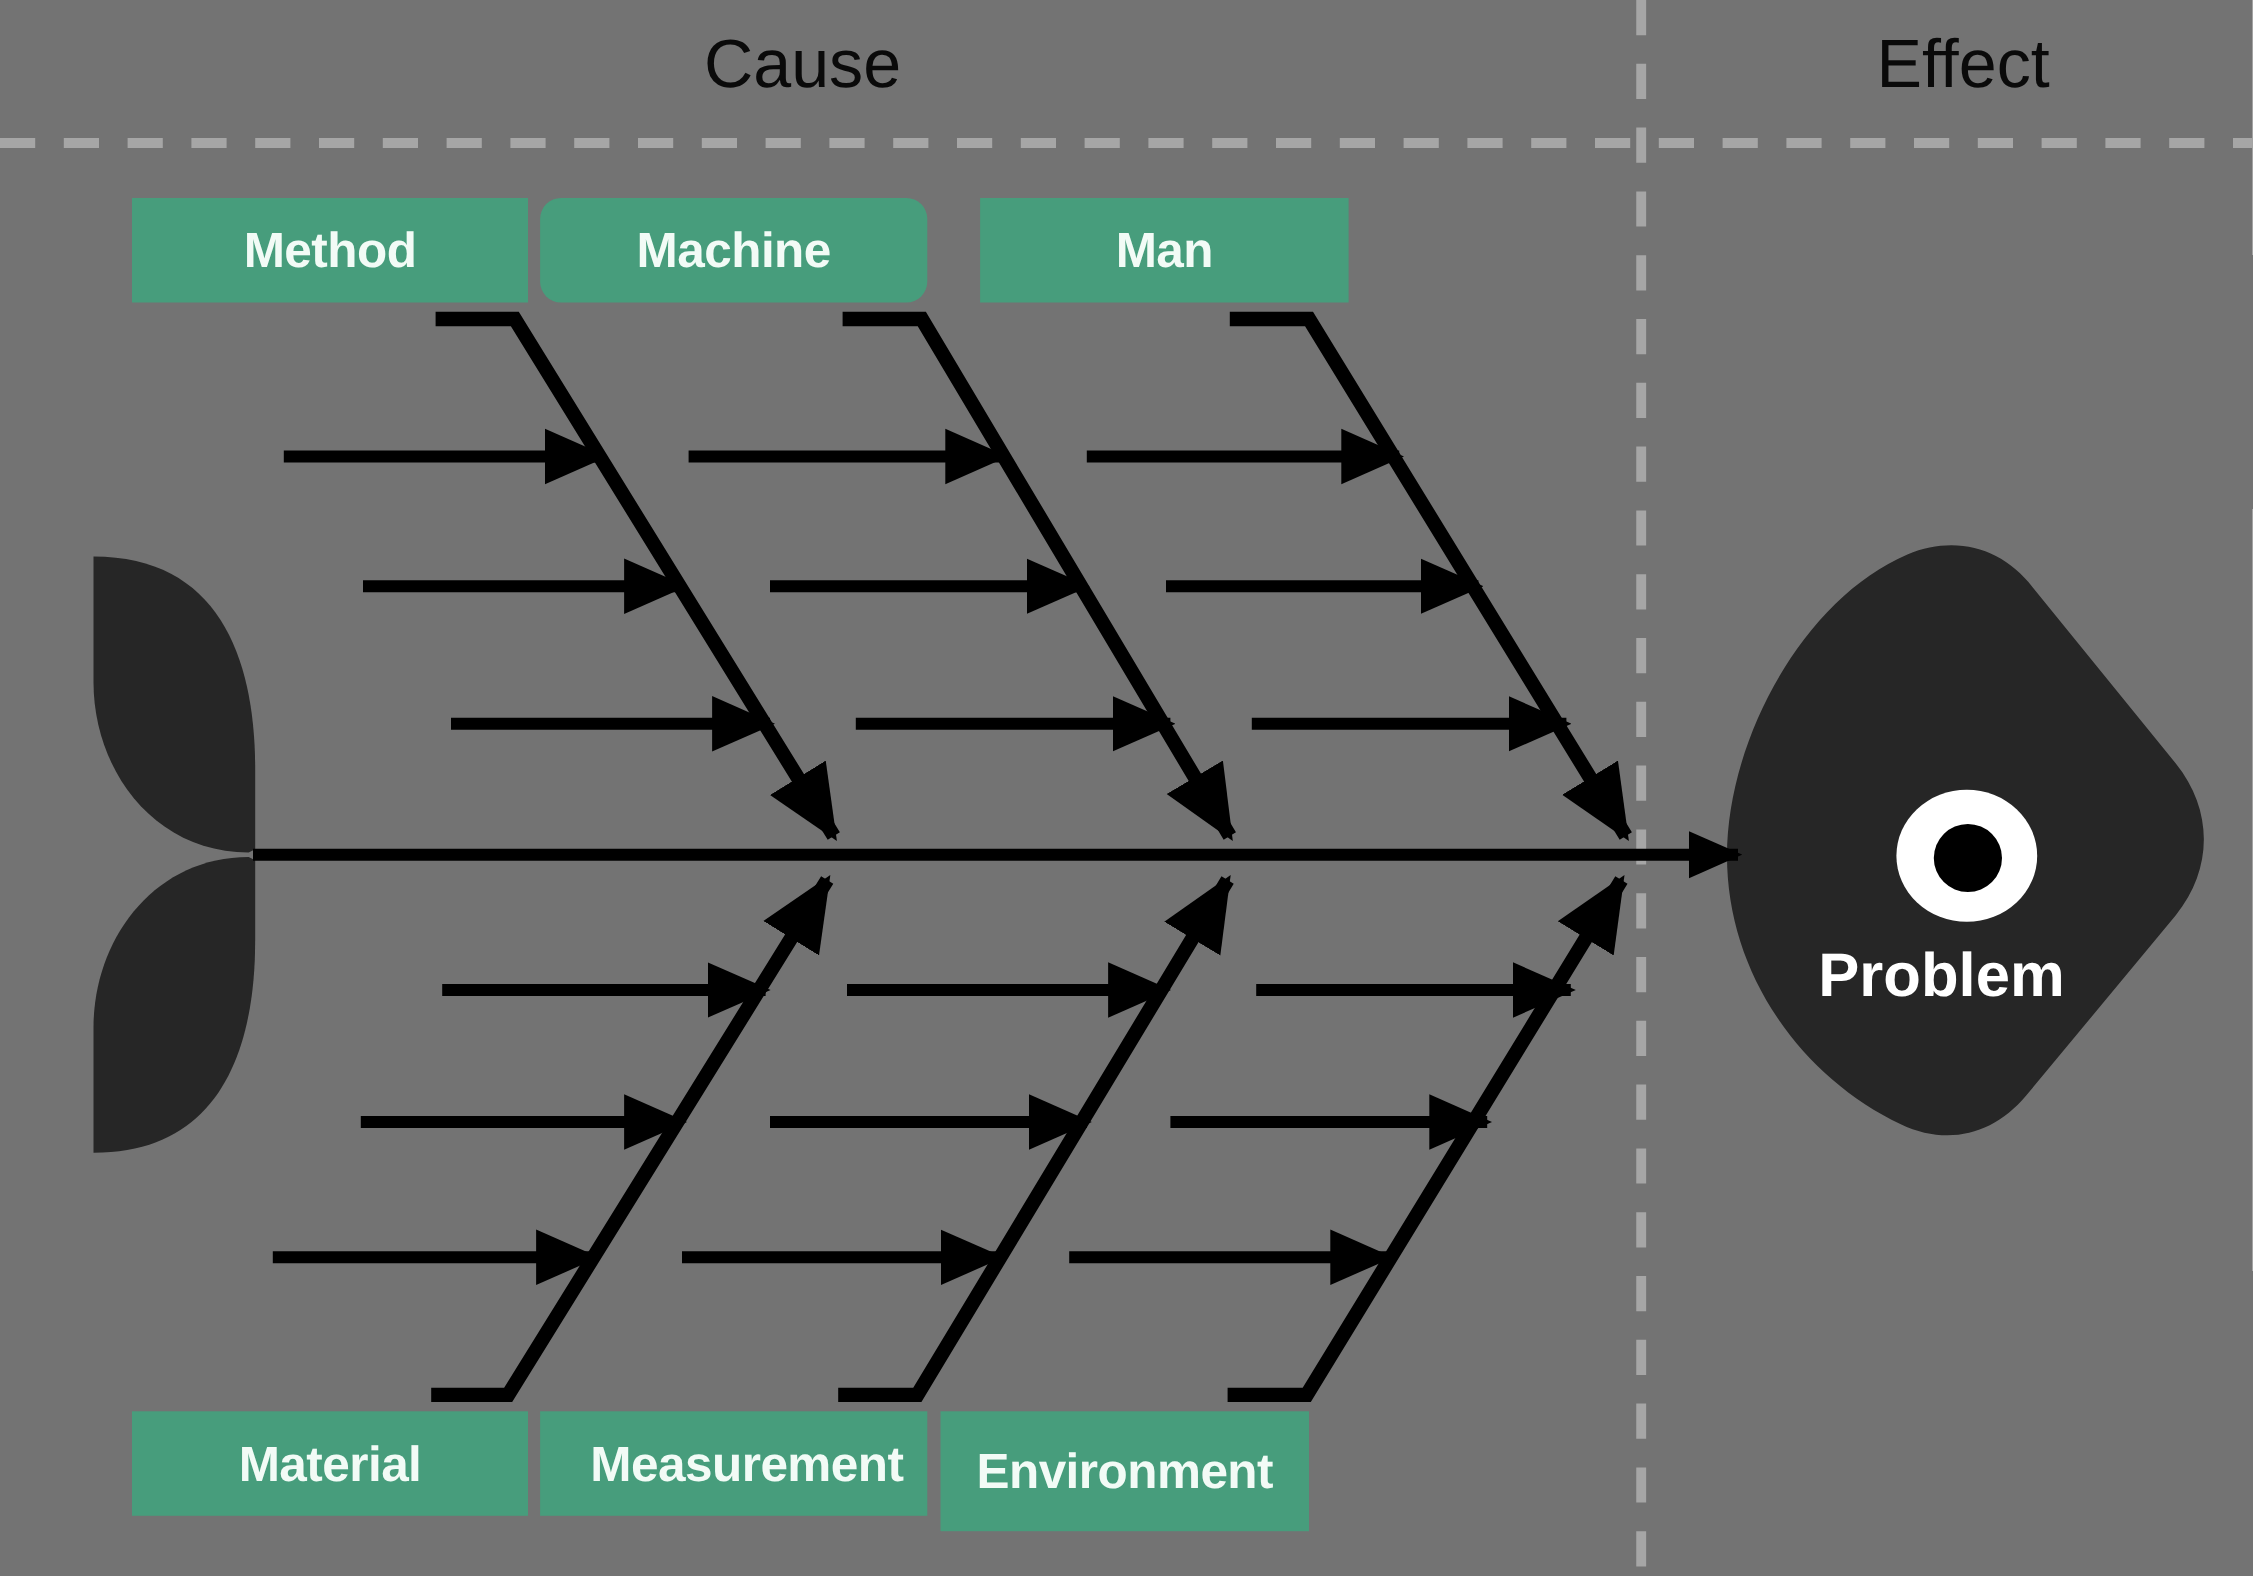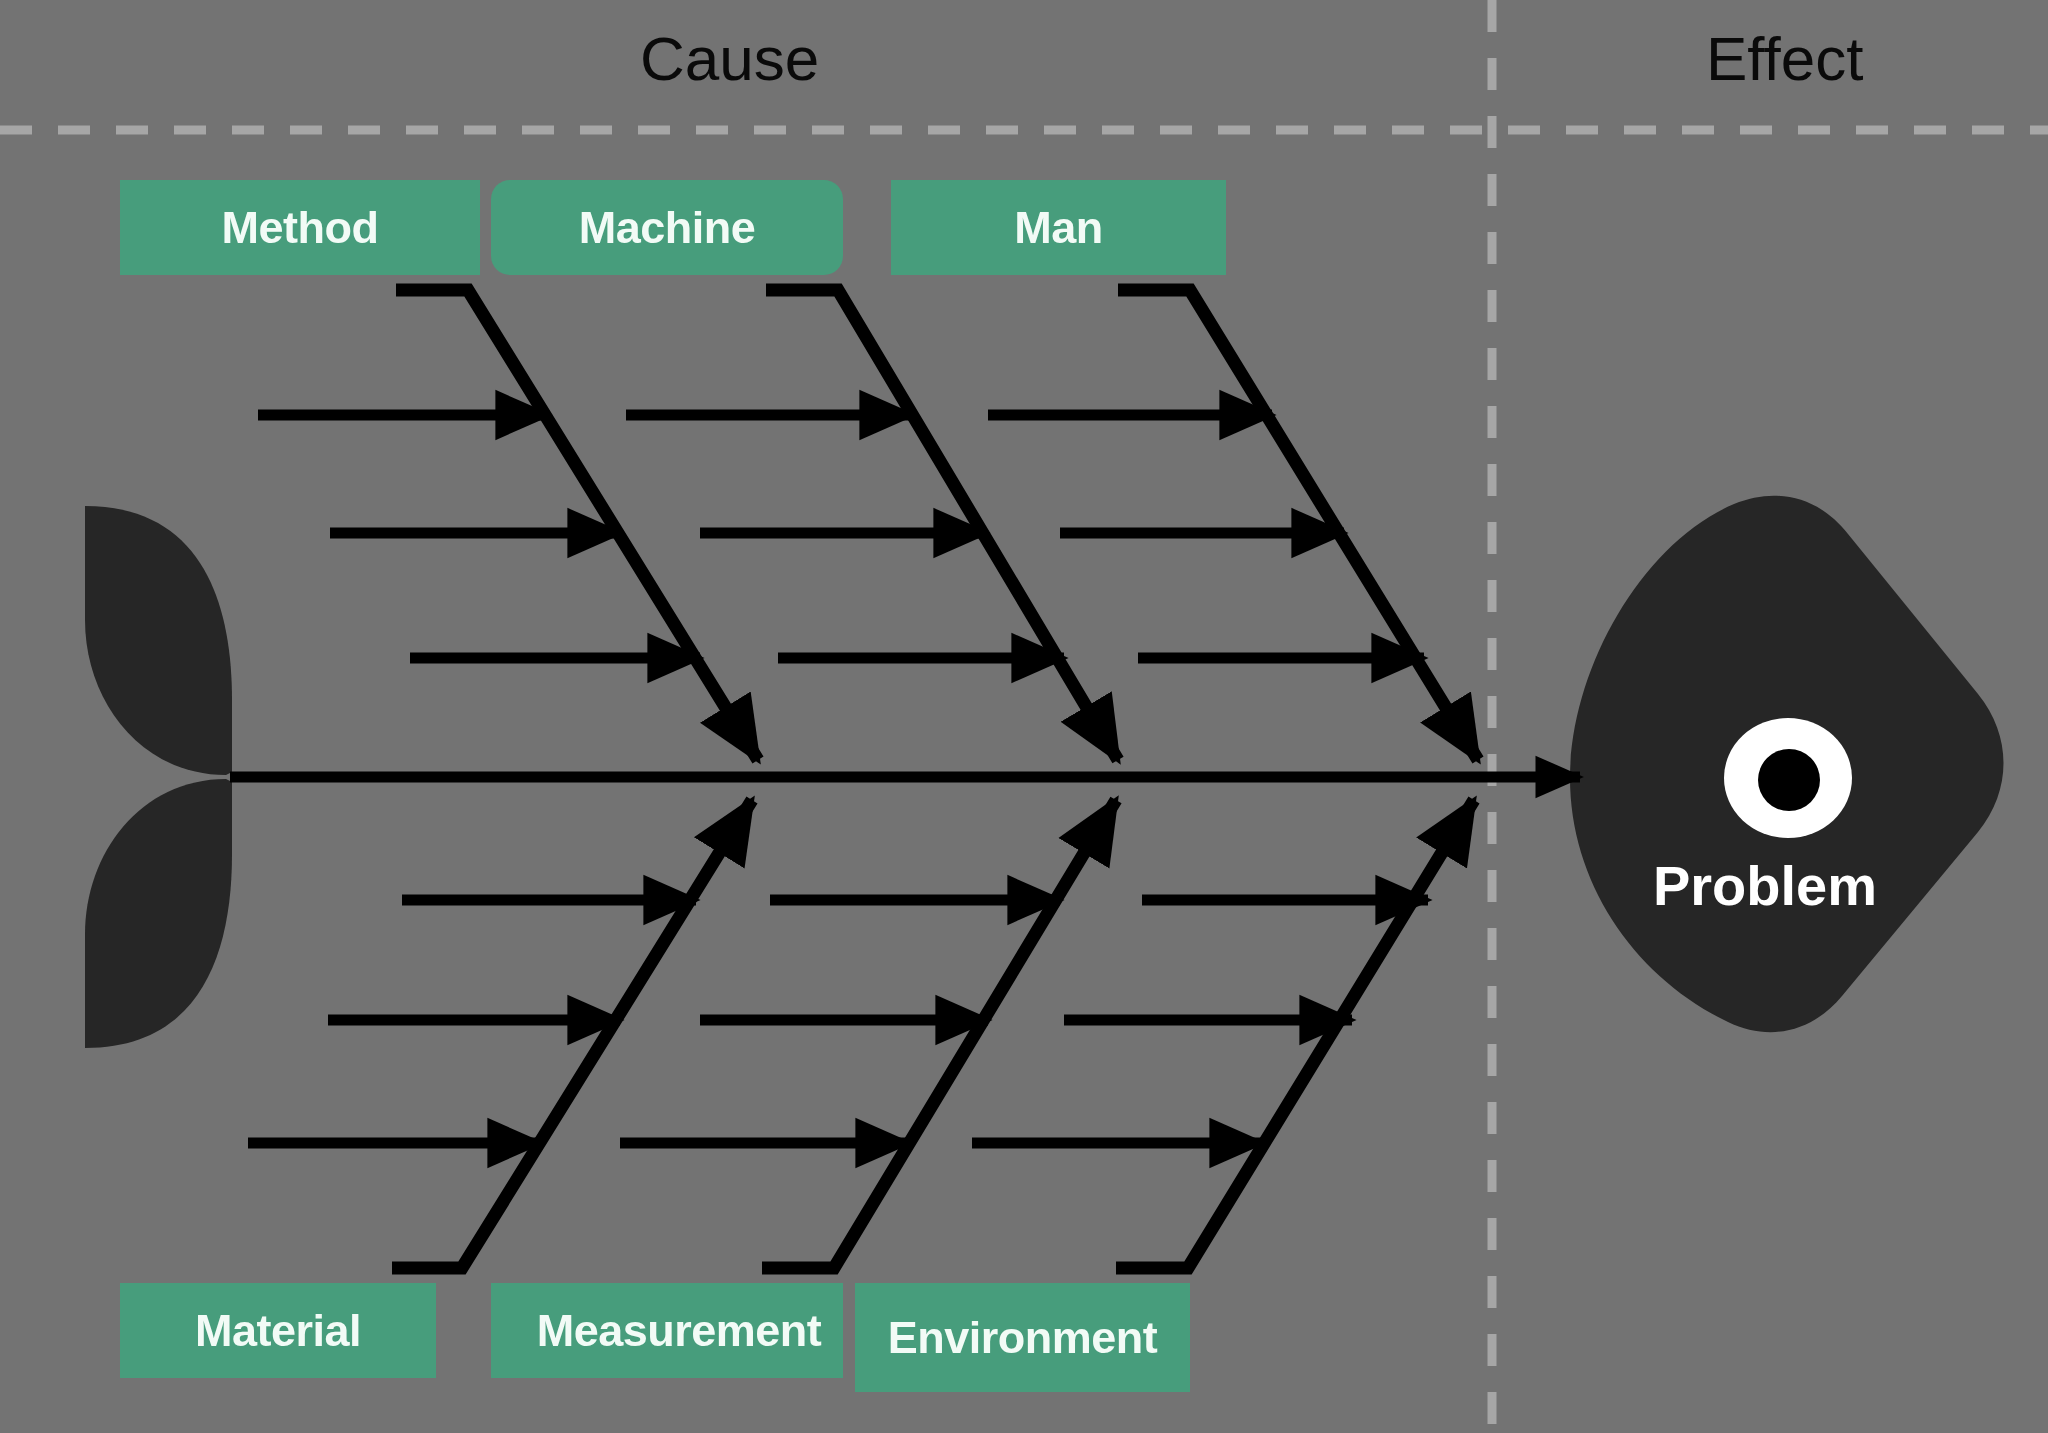--- a/index.html
+++ b/index.html
@@ -163,21 +163,21 @@
   <div class="cat-box" style="left:120px; top:180px; width:360px; height:95px;">
     <span>Method</span>
   </div>
   <div class="cat-box" style="left:491px; top:180px; width:352px; height:95px;border-radius:19px;">
     <span>Machine</span>
   </div>
   <div class="cat-box" style="left:891px; top:180px; width:335px; height:95px;">
     <span>Man</span>
   </div>
 
-  <div class="cat-box" style="left:120px; top:1283px; width:316px; height:95px;text-align:center;">
+  <div class="cat-box" style="left:120px; top:1283px; width:360px; height:95px;text-align:center;">
     <span>Material</span>
   </div>
   <div class="cat-box" style="left:491px; top:1283px; width:352px; height:95px;padding-left:24px;">
     <span>Measurement</span>
   </div>
   <div class="cat-box" style="left:855px; top:1283px; width:335px; height:109px;">
     <span>Environment</span>
   </div>
 
   <div class="problem-label" style="left:1600px; top:858px; width:330px;">Problem</div>

